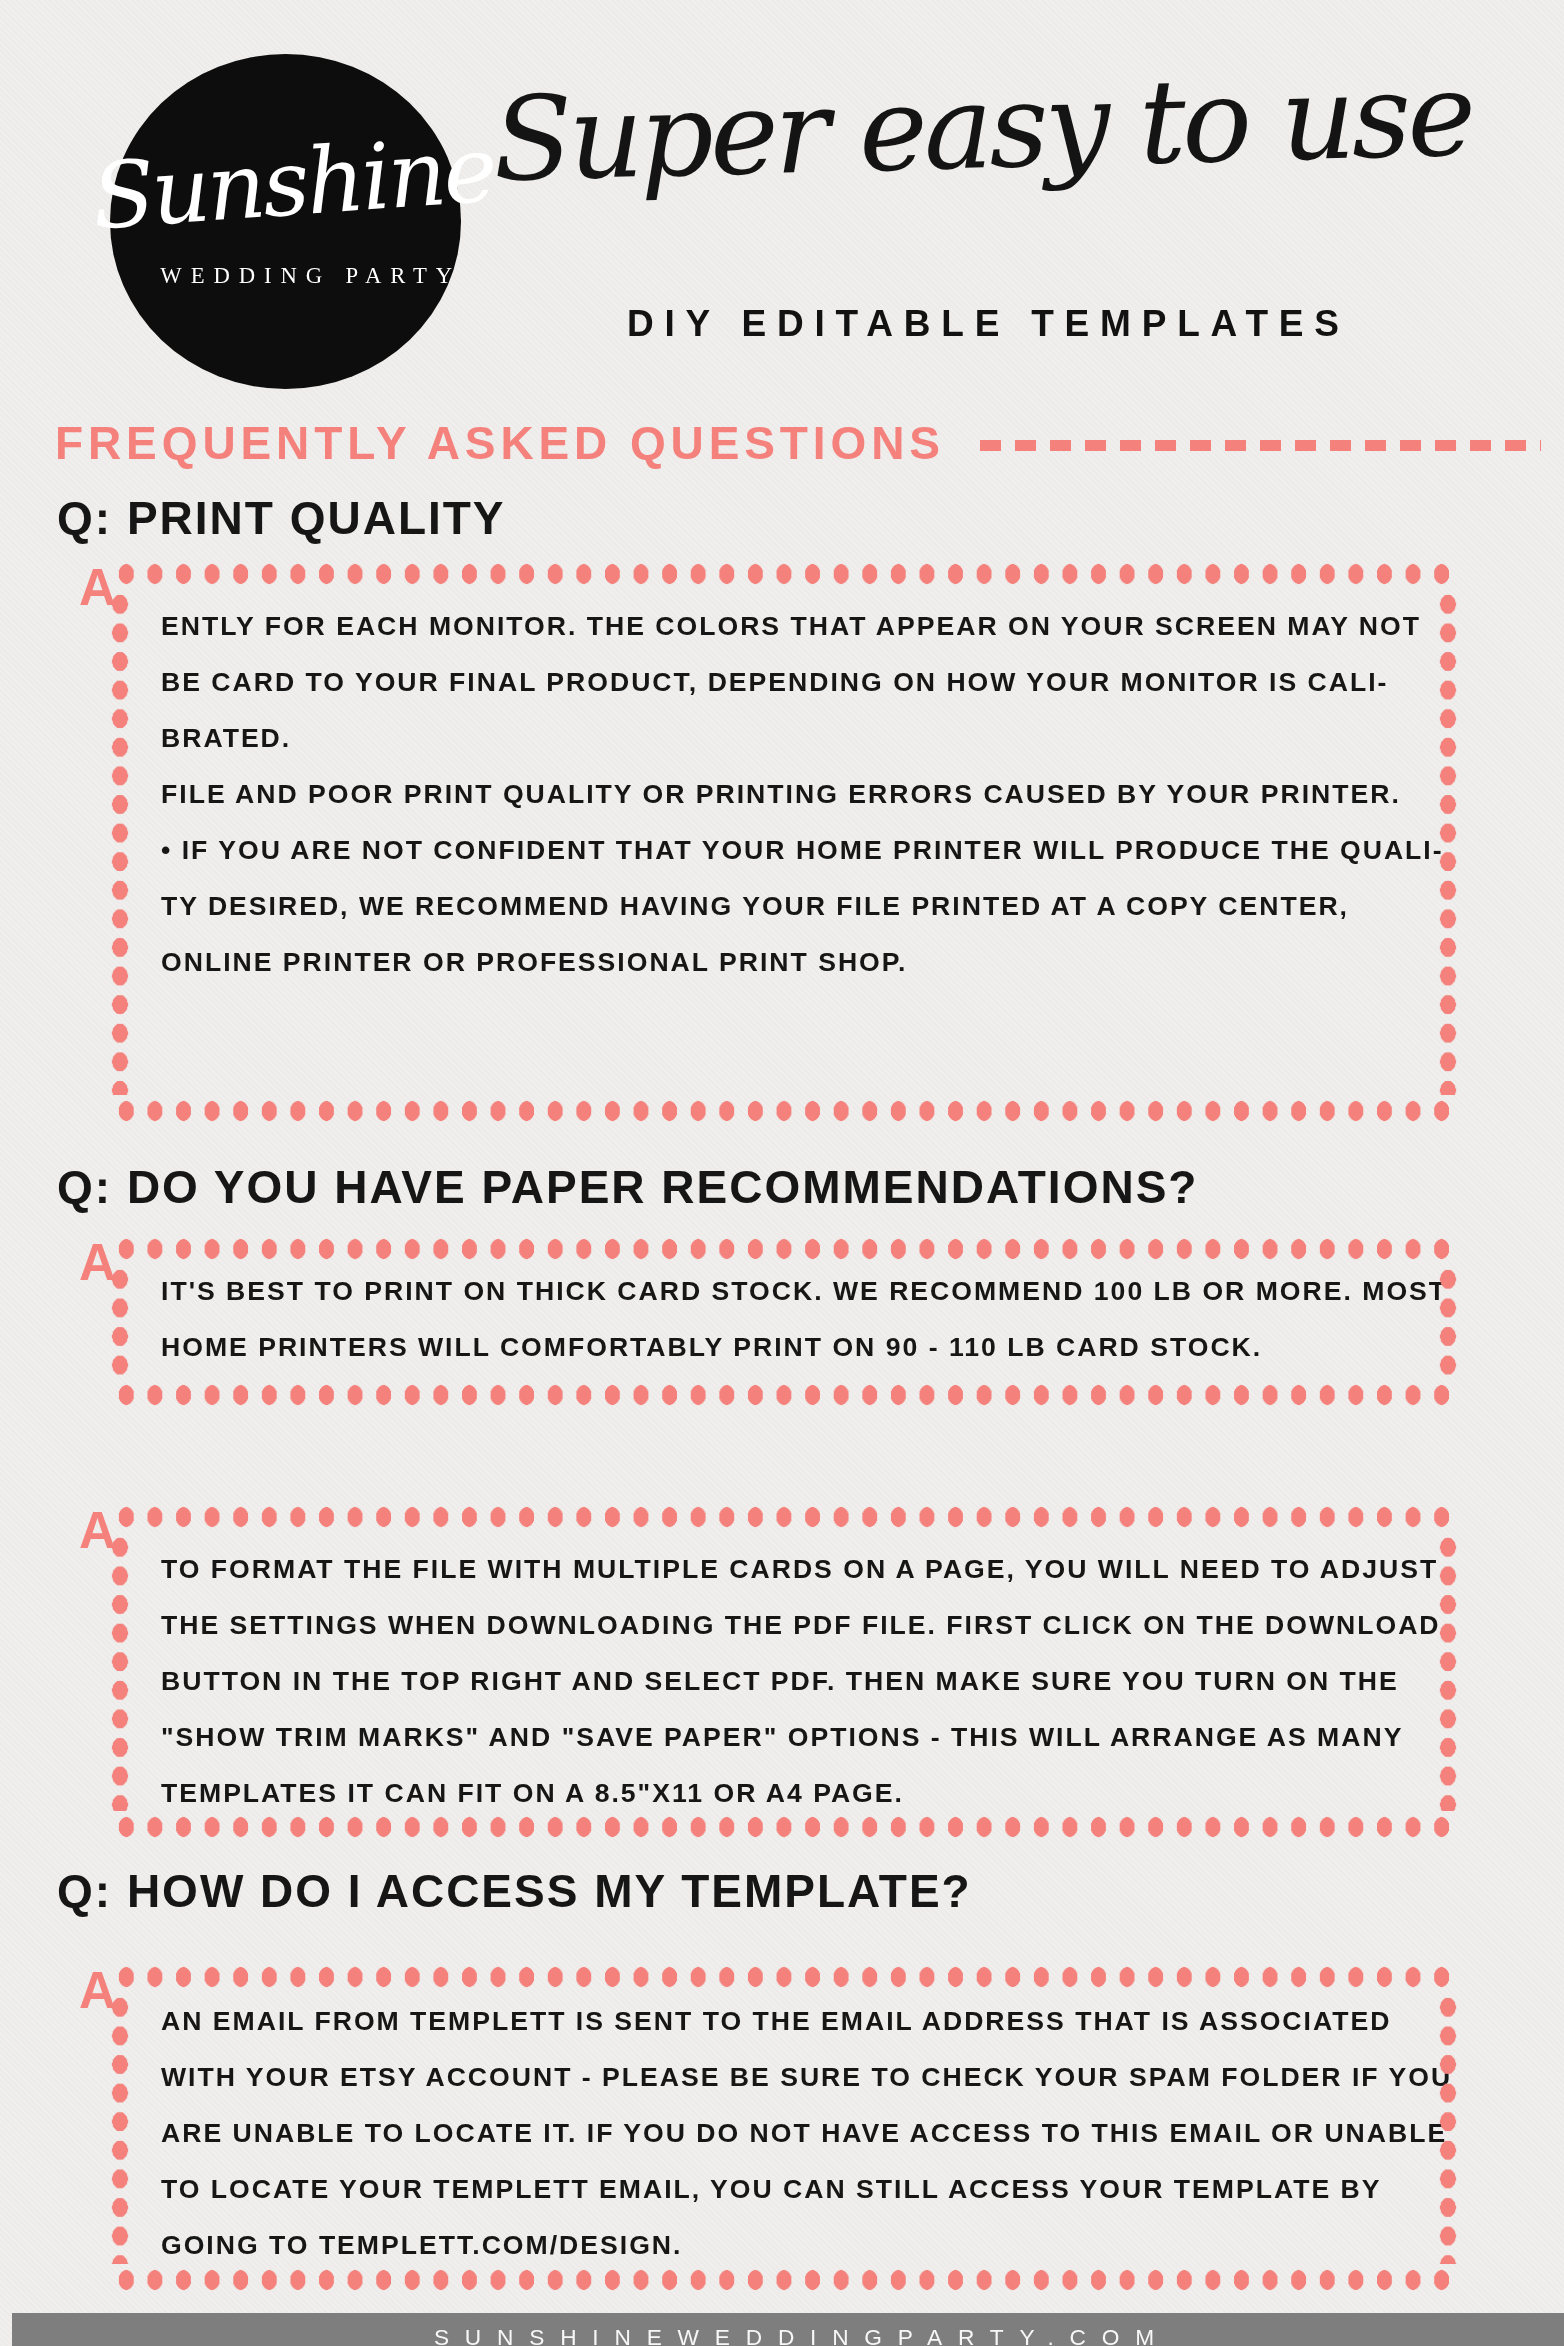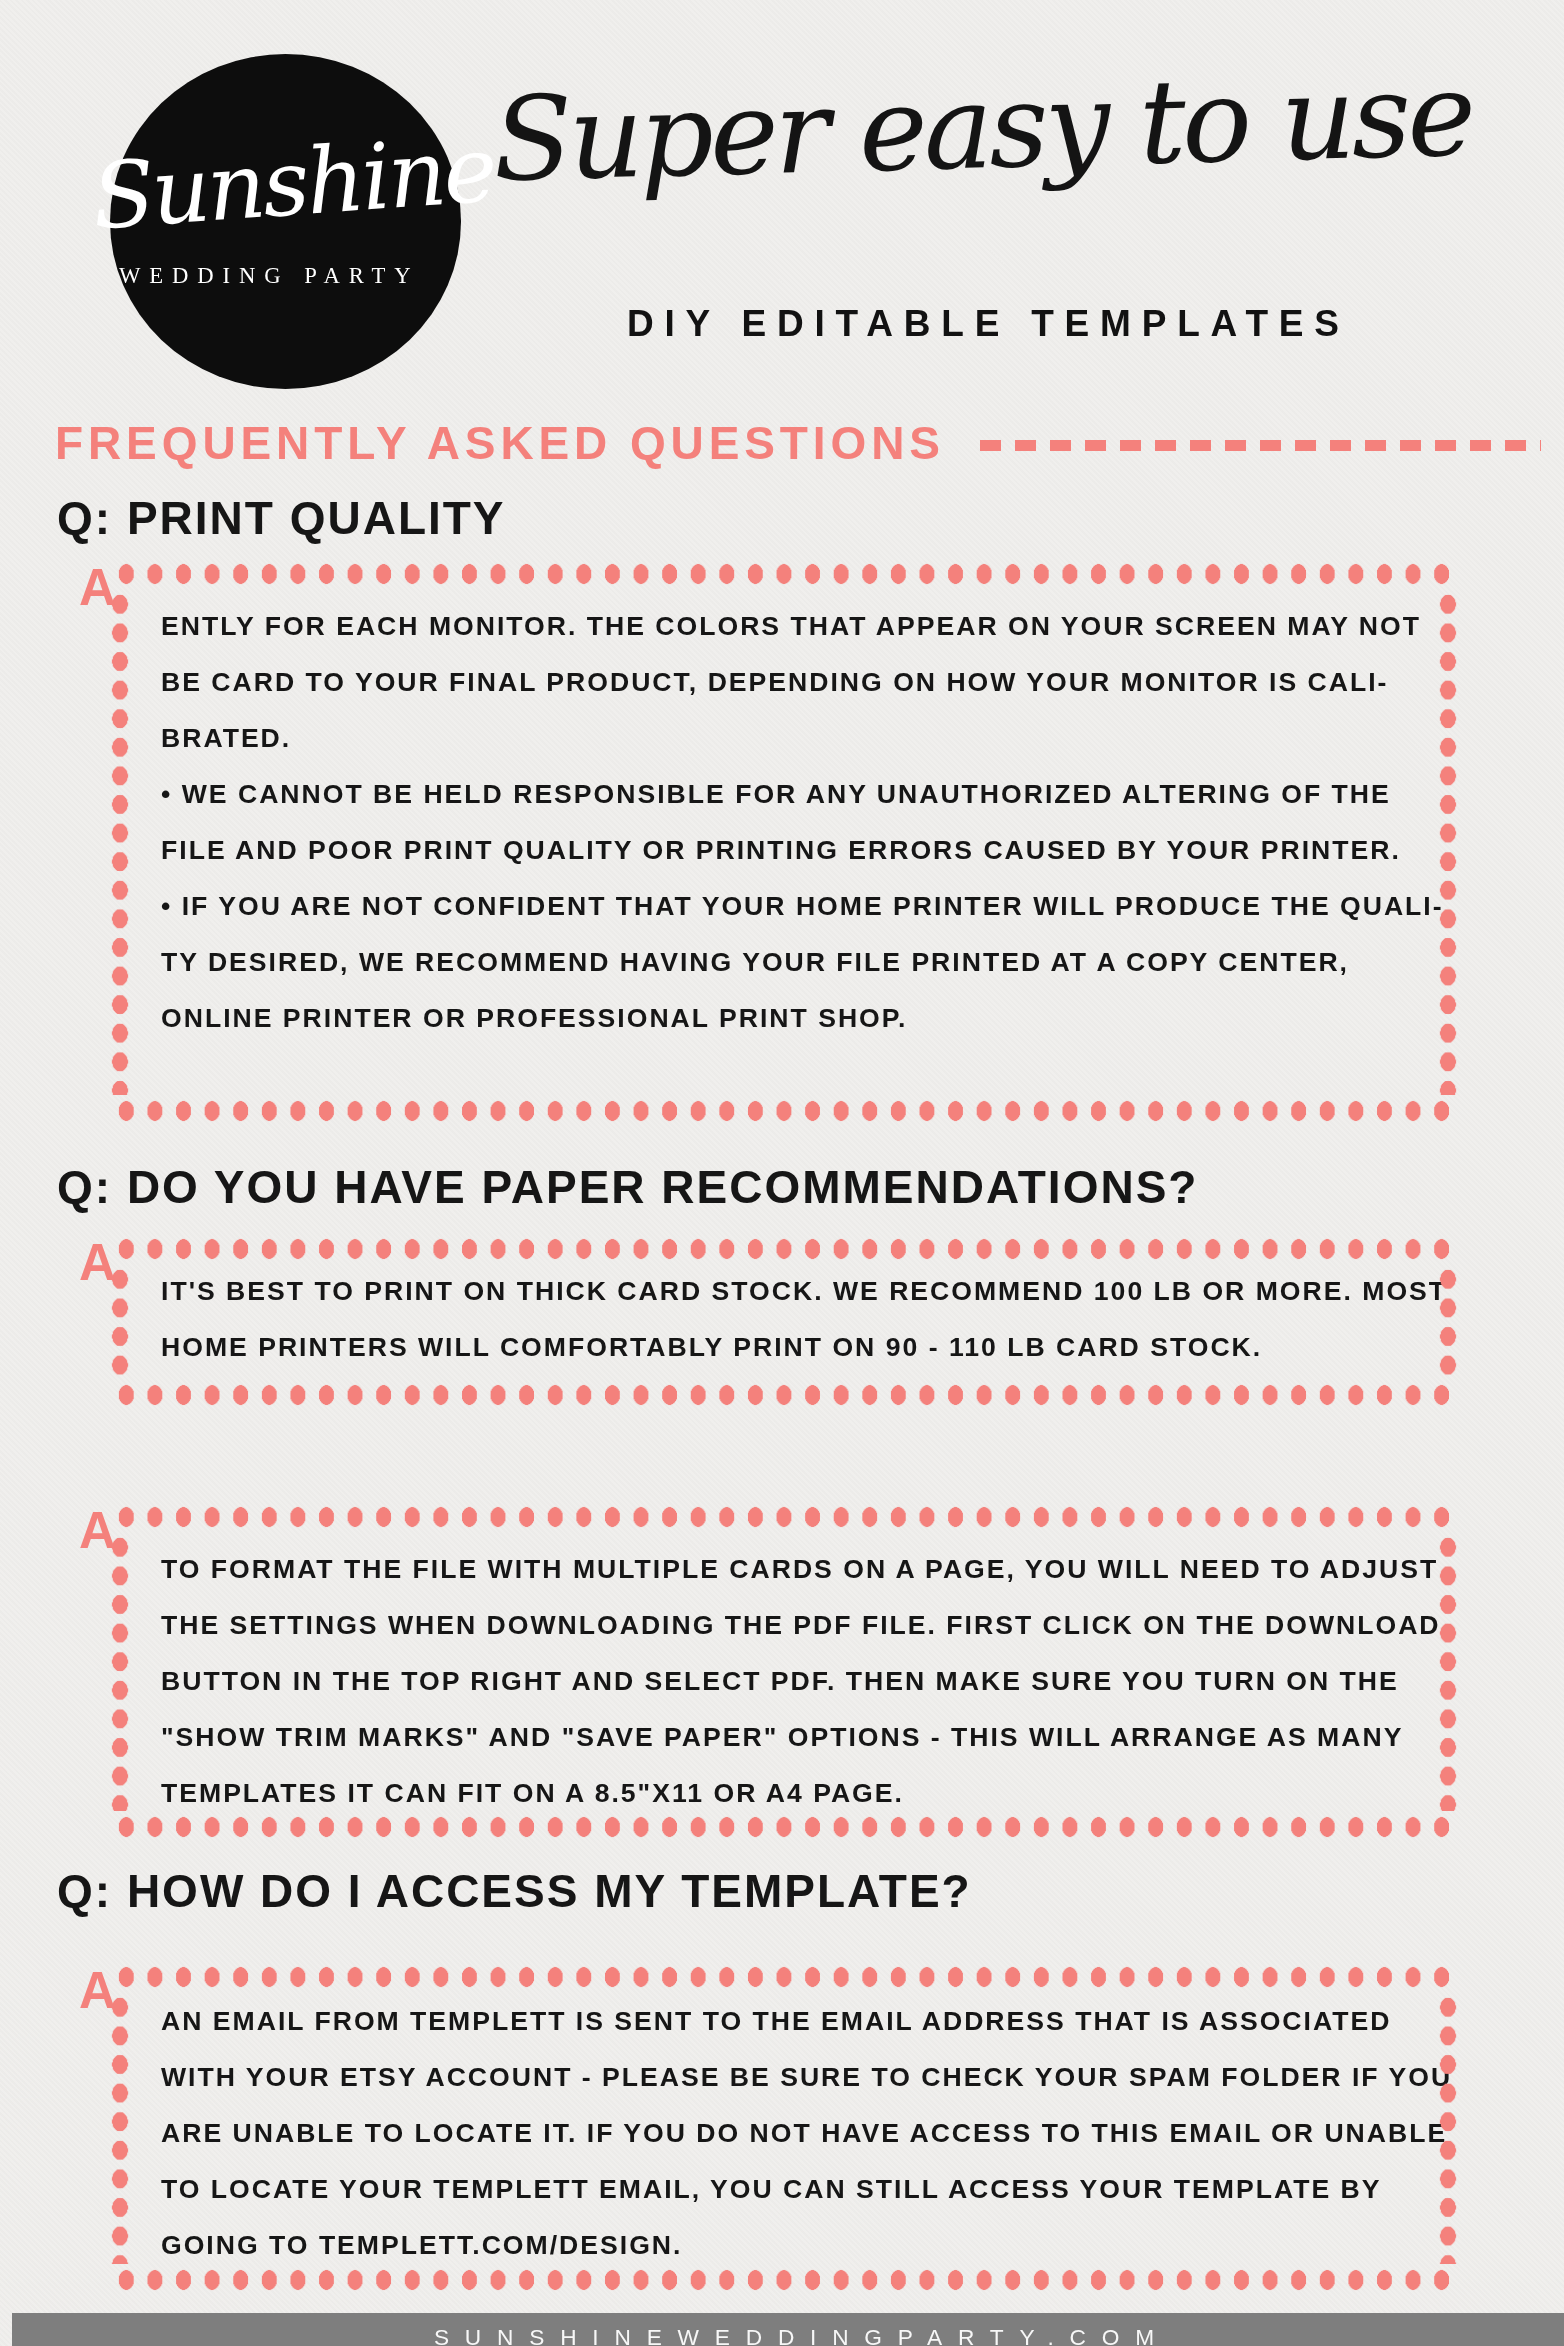--- a/index.html
+++ b/index.html
@@ -26,21 +26,21 @@
   .logo-script{
     position:absolute;left:-17.7px;top:77px;width:386px;
     font-family:"DejaVu Serif",serif;font-style:italic;
     font-size:91px;color:#ffffff;text-align:center;
     letter-spacing:-3px;white-space:nowrap;
     transform:rotate(-4deg);
   }
   .logo-sub{
     position:absolute;left:0;top:209px;width:100%;
     font-family:"Liberation Serif",serif;
-    font-size:22.7px;color:#ffffff;text-align:left;letter-spacing:8.9px;
+    font-size:22.7px;color:#ffffff;text-align:right;letter-spacing:8.9px;
     text-indent:8.9px;
   }
   .tagline-script{
     position:absolute;left:493px;top:59px;width:995px;
     font-family:"DejaVu Serif",serif;font-style:italic;
     font-size:116px;color:#141414;white-space:nowrap;
     letter-spacing:-3.9px;transform:rotate(-1.5deg);
   }
   .tagline-caps{
     position:absolute;left:627px;top:303px;
@@ -119,21 +119,20 @@
   <div class="faq-box" style="top:574px;height:537px">
     <div class="dots-top"></div>
     <div class="dots-bottom"></div>
     <div class="dots-left"></div>
     <div class="dots-right"></div>
     <div class="answer-label">A</div>
     <div class="box-lines">
       <div class="a-line">ENTLY FOR EACH MONITOR. THE COLORS THAT APPEAR ON YOUR SCREEN MAY NOT</div>
       <div class="a-line">BE CARD TO YOUR FINAL PRODUCT, DEPENDING ON HOW YOUR MONITOR IS CALI-</div>
       <div class="a-line">BRATED.</div>
-      <div class="a-line">• WE CANNOT BE HELD RESPONSIBLE FOR ANY UNAUTHORIZED ALTERING OF THE</div>
       <div class="a-line">FILE AND POOR PRINT QUALITY OR PRINTING ERRORS CAUSED BY YOUR PRINTER.</div>
       <div class="a-line">• IF YOU ARE NOT CONFIDENT THAT YOUR HOME PRINTER WILL PRODUCE THE QUALI-</div>
       <div class="a-line">TY DESIRED, WE RECOMMEND HAVING YOUR FILE PRINTED AT A COPY CENTER,</div>
       <div class="a-line">ONLINE PRINTER OR PROFESSIONAL PRINT SHOP.</div>
     </div>
   </div>
 
   <div class="q-heading" style="top:1160px">Q: DO YOU HAVE PAPER RECOMMENDATIONS?</div>
   <div class="faq-box" style="top:1249px;height:146px">
     <div class="dots-top"></div>

